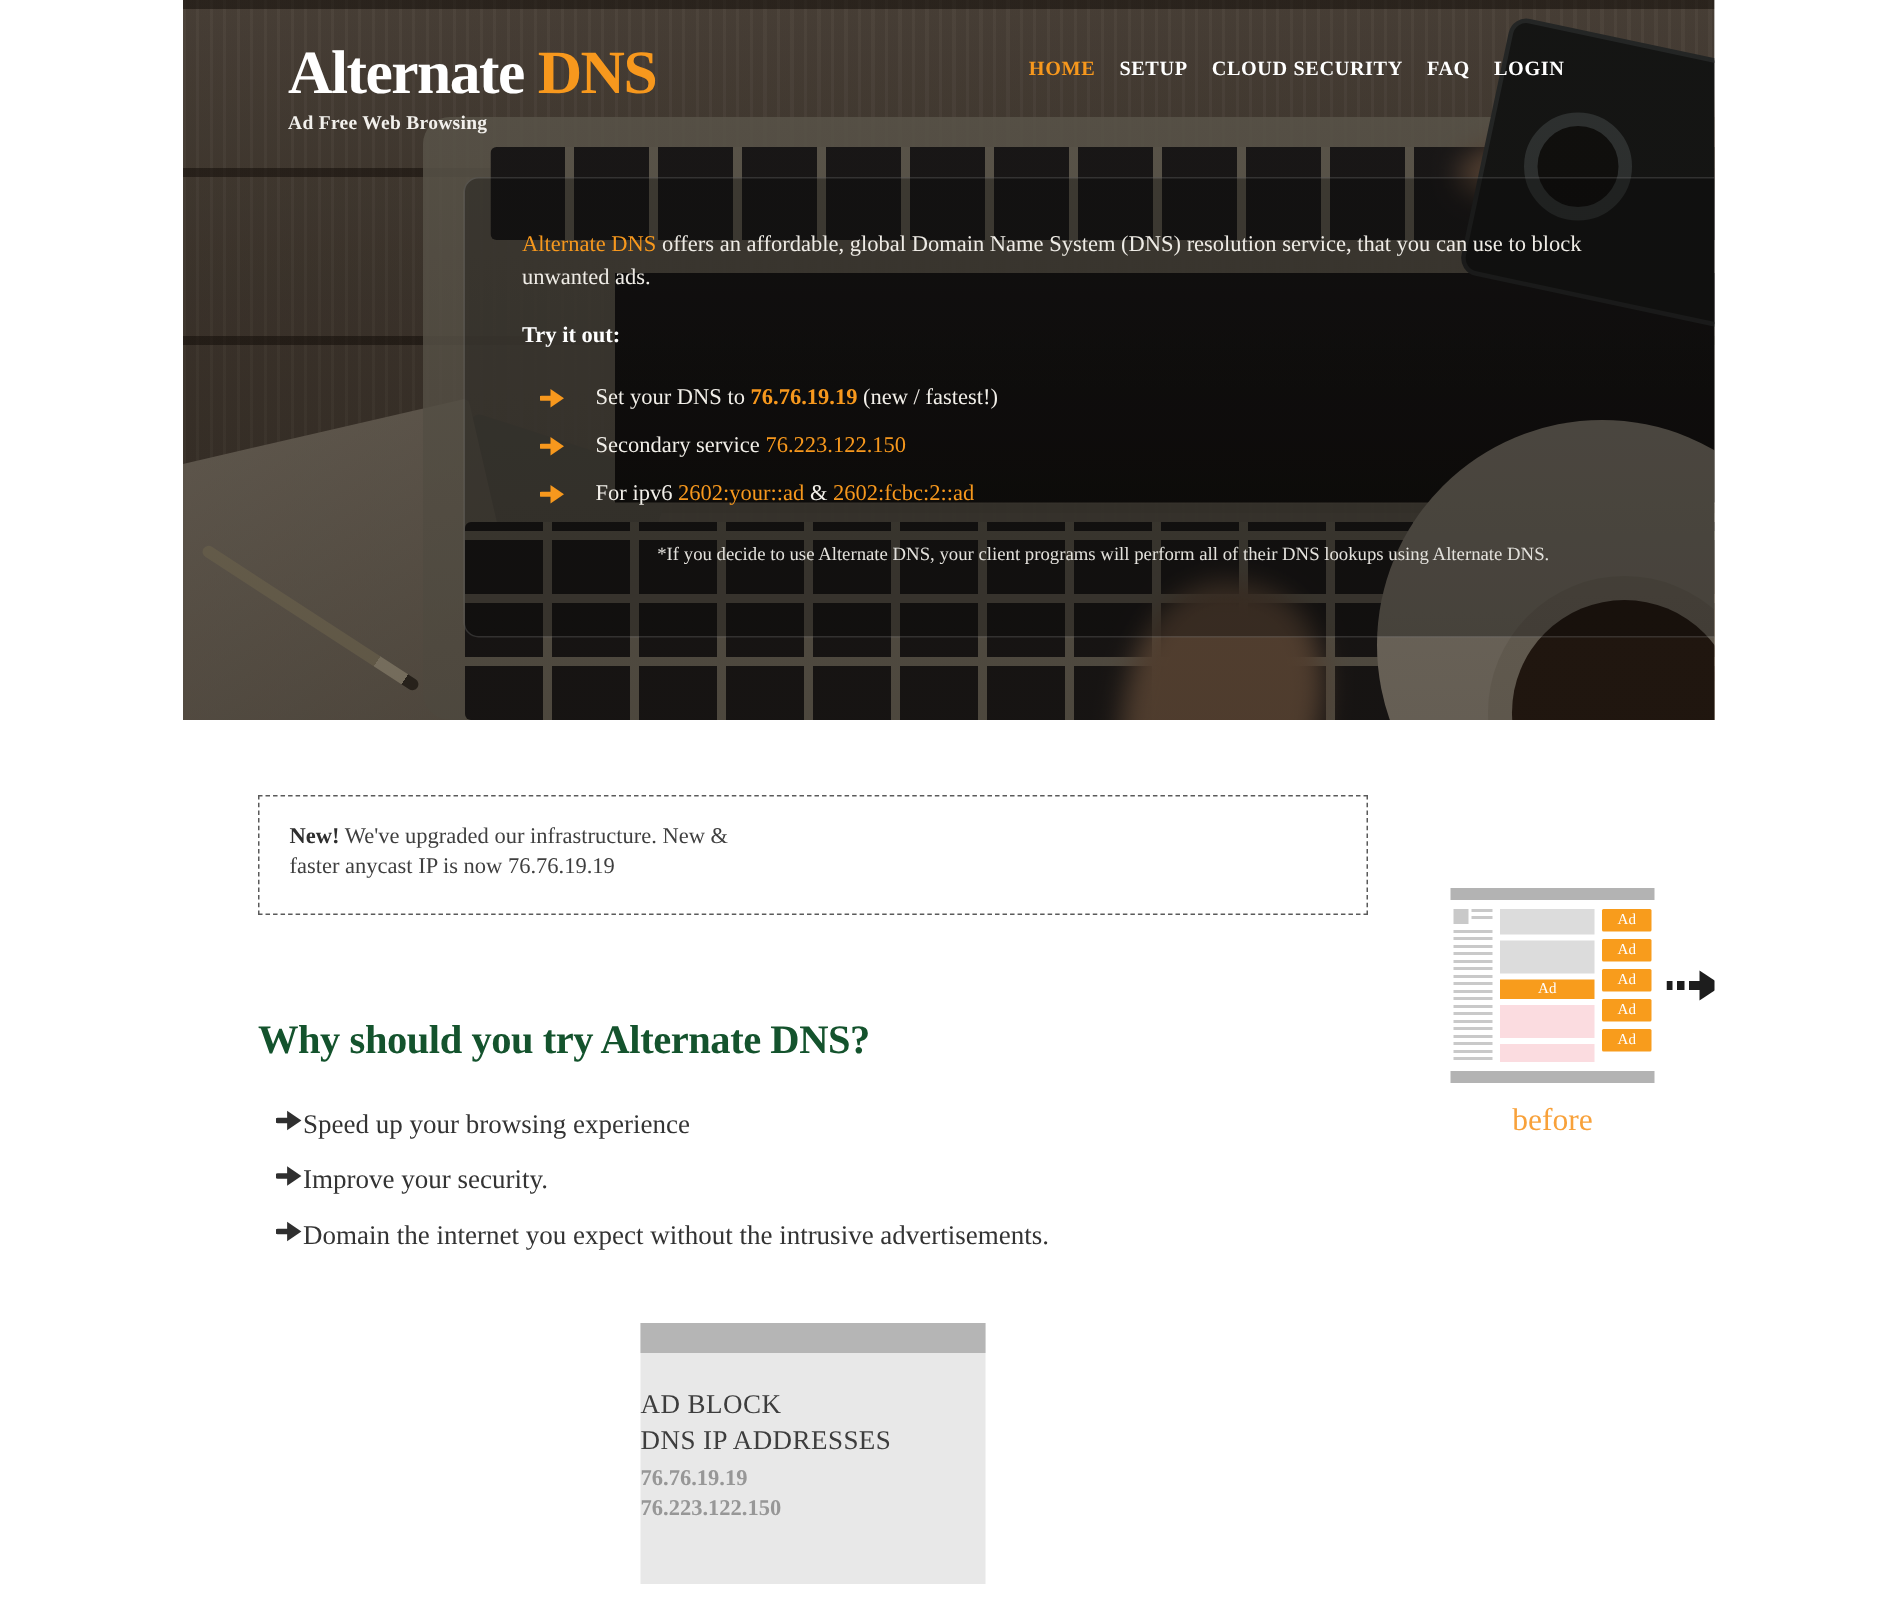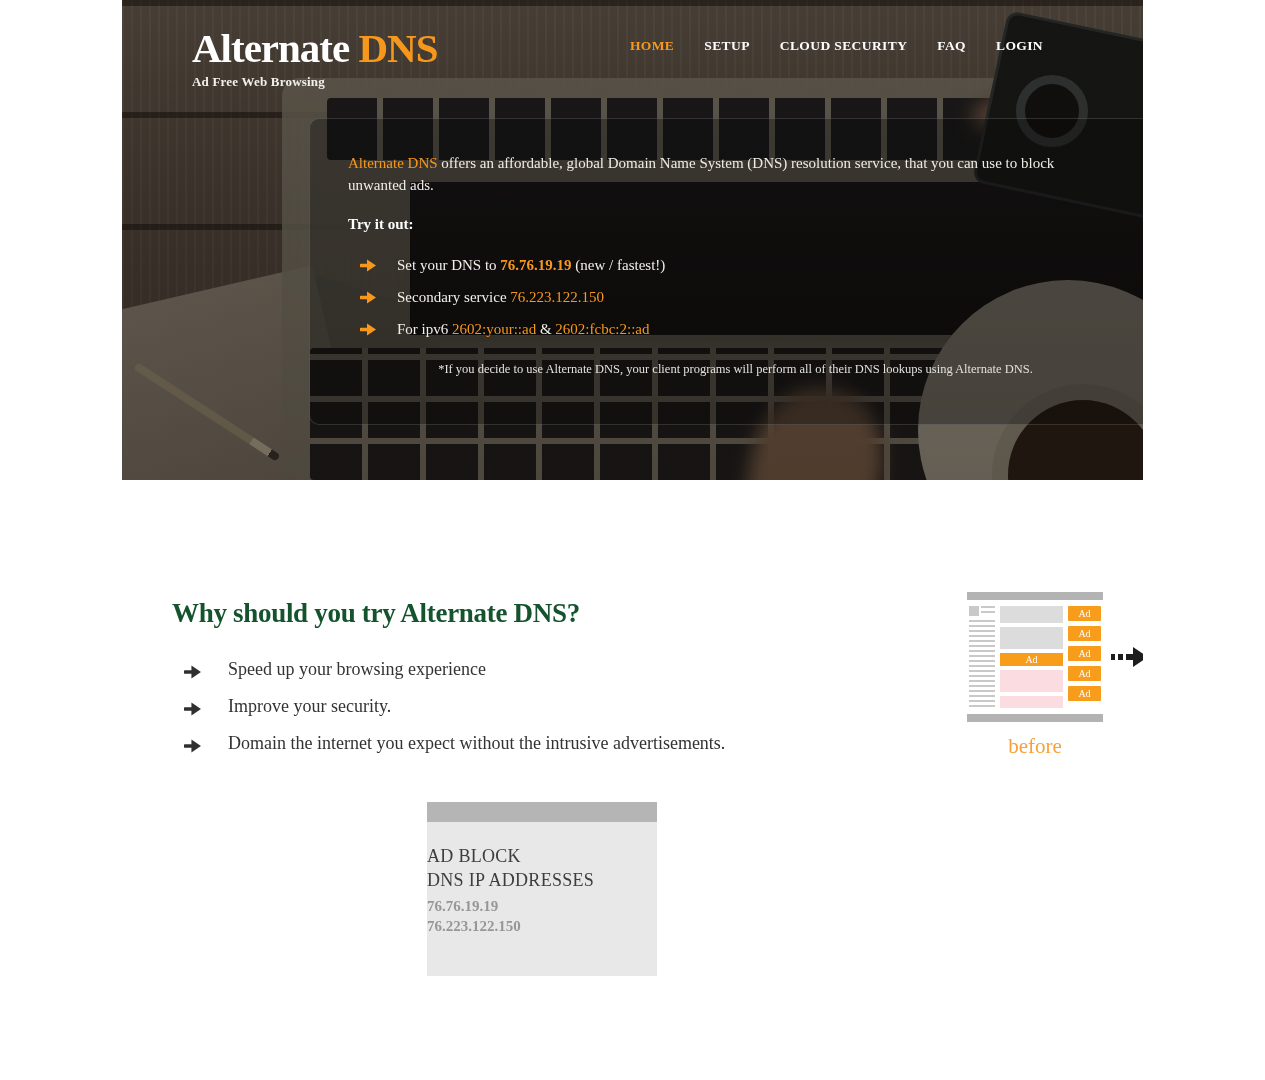--- a/index.html
+++ b/index.html
@@ -37,21 +37,21 @@
   .camera-lens { right:55px; top:75px; width:72px; height:72px; border-radius:50%; background:#0a0d0e; border:9px solid #3c4548; }
   .saucer { right:-75px; bottom:-100px; width:300px; height:300px; border-radius:50%;
     background:radial-gradient(circle at 42% 38%, #b9b1a2 0 57%, #98907f 60%, #8a8271 100%); }
   .cup { right:-15px; bottom:-70px; width:150px; height:150px; border-radius:50%; background:#281a12; box-shadow:0 0 0 16px #aaa292; }
   .dim { inset:0; background:linear-gradient(rgba(24,18,12,.40), rgba(24,18,12,.52)); }
 
   .hero-top { position:relative; display:flex; justify-content:space-between; align-items:flex-start; padding:26px 100px 0 70px; }
   .brand-name { font-size:41px; font-weight:bold; letter-spacing:-1px; color:#ffffff; line-height:1.1; }
   .brand-accent { color:#f7981d; }
   .tagline { font-size:13px; font-weight:bold; color:#f2f0ec; margin-top:3px; letter-spacing:.2px; }
-  .nav { display:flex; gap:30px; margin-top:12px; }
+  .nav { display:flex; gap:16px; margin-top:12px; }
   .nav a { text-decoration:none; color:#ffffff; font-size:13.5px; font-weight:bold; letter-spacing:.4px; }
   .nav a.active { color:#f7981d; }
 
   .hero-panel { position:absolute; left:187px; top:118px; width:853px; height:307px;
     background:rgba(10,10,10,.34); border:1px solid rgba(255,255,255,.14); border-radius:10px;
     padding:33px 38px 0; }
   .intro { color:#efece6; font-size:15px; line-height:22px; max-width:745px; }
   .o, .o-strong { color:#f7981d; }
   .o-strong { font-weight:bold; }
   .lnk { color:#f7981d; cursor:pointer; }
@@ -66,21 +66,21 @@
   .row { display:flex; align-items:flex-start; }
   .col-left { flex:0 0 740px; width:740px; }
   .col-right { flex:1; margin-left:55px; margin-top:62px; display:flex; flex-direction:column; align-items:flex-start; }
 
   .notice { border:1px dashed #5a5a5a; padding:17px 20px 24px; height:80px; }
   .notice-text { font-size:15px; line-height:20px; color:#3f3f3f; display:block; max-width:360px; }
   .notice-bold { font-weight:bold; color:#2e2e2e; }
 
   .why-heading { margin-top:68px; font-size:27px; font-weight:bold; color:#14532d; letter-spacing:-.3px; }
   .benefits { list-style:none; margin-top:30px; }
-  .benefits li { display:flex; align-items:flex-end; gap:26px; font-size:18px; color:#333333; margin-bottom:16px; padding-left:12px; }
+  .benefits li { display:flex; align-items:flex-start; font-size:18px; color:#333333; margin-bottom:16px; padding-left:12px; }
 
   .adblock { width:230px; margin:48px auto 0; background:#e8e8e8; padding-bottom:40px; }
   .adblock-bar { height:20px; background:#b5b5b5; }
   .adblock-body { text-align:left; padding-top:22px; }
   .adblock-title { font-size:18px; color:#3d3d3d; line-height:24px; letter-spacing:.3px; }
   .adblock-ip { font-size:15px; font-weight:bold; color:#979797; line-height:20px; }
   .adblock-ip.first { margin-top:4px; }
 
   
   .ba { width:326px; }
@@ -189,20 +189,23 @@
           <span class="txt"><span>For ipv6 </span><span class="o">2602:your::ad</span><span> &amp; </span><span class="o">2602:fcbc:2::ad</span><span></span></span>
         </li>
       </ul>
       <p class="footnote">*If you decide to use Alternate DNS, your client programs will perform all of their DNS lookups using Alternate DNS.</p>
     </div>
   </header>
 
   <main class="content">
     <div class="row">
       <div class="col-left">
+        <div class="notice">
+          <span class="notice-text"><span class="notice-bold">New!</span><span> We've upgraded our infrastructure. New &amp;</span><br><span>faster anycast IP is now 76.76.19.19</span></span>
+        </div>
 
         <h2 class="why-heading">Why should you try Alternate DNS?</h2>
 
         <ul class="benefits">
           <li>
             <span class="arr">
               <svg width="18" height="16" viewBox="0 0 17 15">
                   <path d="M1 7.5 h7" stroke="#2f2f2f" stroke-width="3.4" stroke-linecap="round"></path>
                   <path d="M7 1.4 L16 7.5 L7 13.6 Z" fill="#2f2f2f"></path>
                 </svg>

